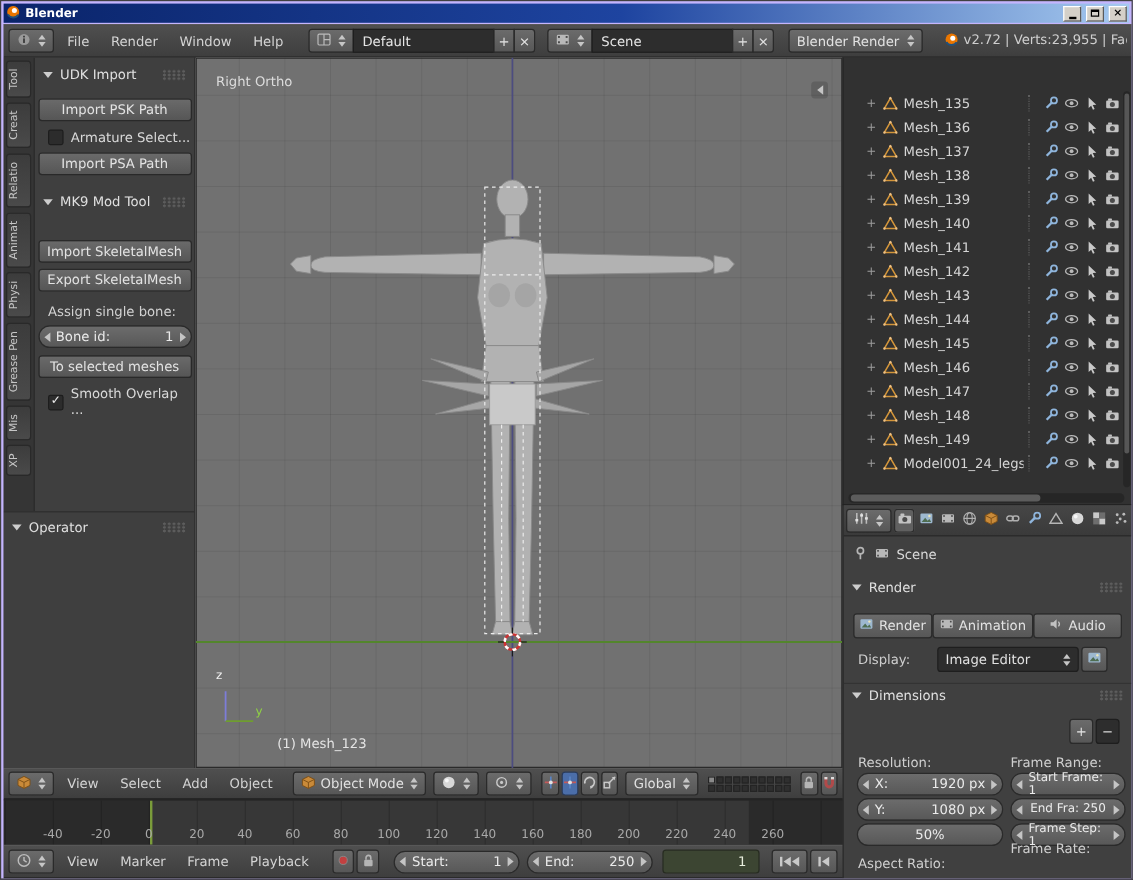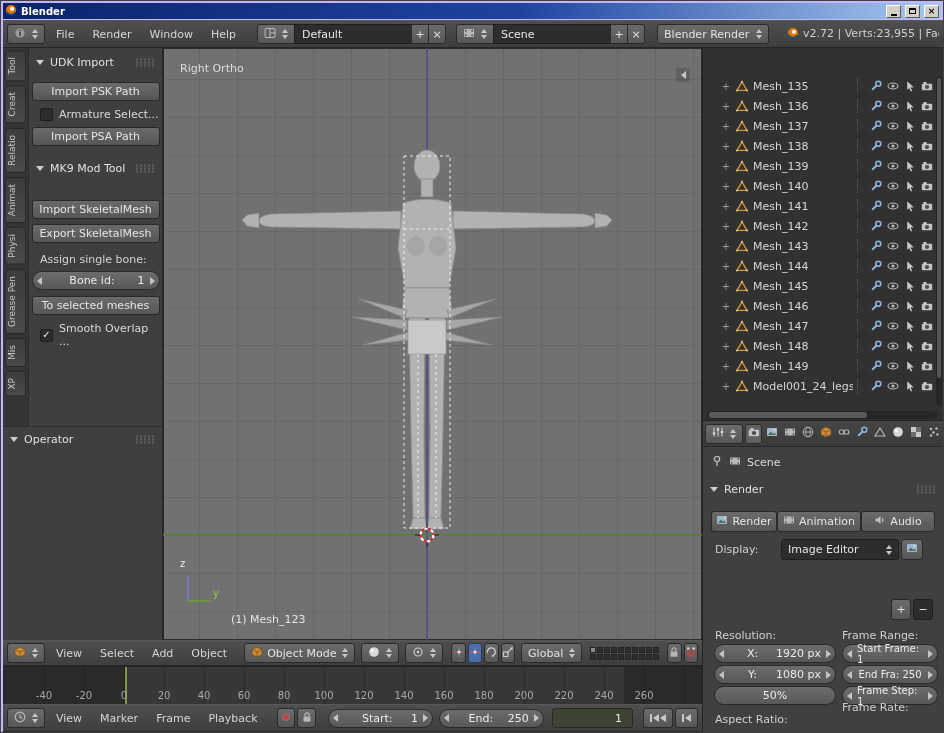--- a/index.html
+++ b/index.html
@@ -27,21 +27,21 @@
 .ud i{display:block;width:0;height:0;border-left:3px solid transparent;border-right:3px solid transparent}
 .ud .up{border-bottom:4px solid #c6c6c6}
 .ud .dn{border-top:4px solid #c6c6c6}
 .tri-dn{display:inline-block;width:0;height:0;border-left:4px solid transparent;border-right:4px solid transparent;border-top:5px solid #cdcdcd}
 .arrL{display:inline-block;width:0;height:0;border-top:4px solid transparent;border-bottom:4px solid transparent;border-right:5px solid #c5c5c5}
 .arrR{display:inline-block;width:0;height:0;border-top:4px solid transparent;border-bottom:4px solid transparent;border-left:5px solid #c5c5c5}
 .grip{width:20px;height:9px;margin-left:auto;background-image:radial-gradient(circle,#606060 1px,transparent 1.3px);background-size:4px 3px;opacity:.9}
 .stepper{position:relative;display:flex;align-items:center;height:19px;background:linear-gradient(#6c6c6c,#585858);border:1px solid #2a2a2a;border-radius:10px;padding:0 14px;color:#ebebeb}
 .stepper .arrL{position:absolute;left:4px;top:50%;margin-top:-4px}
 .stepper .arrR{position:absolute;right:4px;top:50%;margin-top:-4px}
-.stepper .lab{flex:1;text-align:center}
+.stepper .lab{flex:1;text-align:left}
 .stepper .val{text-align:right}
 .stepper.center{justify-content:center}
 .cb{width:13px;height:13px;background:#2c2c2c;border:1px solid #1d1d1d;border-radius:2px;display:inline-flex;align-items:center;justify-content:center;color:#ececec;font-size:10px;line-height:1}
 
 .topbar{left:0;top:0;width:940px;height:28px}
 .stats{margin-left:auto;color:#cfcfcf;white-space:nowrap;overflow:hidden;max-width:152px}
 
 .toolshelf{left:0;top:28px;width:160px;height:592px;background:#3f3f3f;border-right:1px solid #252525}
 .ts-tabs{position:absolute;left:0;top:0;width:26px;height:378px;background:#353535;border-right:1px solid #2b2b2b;display:flex;flex-direction:column;overflow:hidden}
 .ts-tab{writing-mode:vertical-rl;transform:rotate(180deg);font-size:9px;color:#c6c6c6;background:linear-gradient(#4a4a4a,#3c3c3c);border:1px solid #292929;border-radius:3px;padding:6px 1px;margin:2px;text-align:center;white-space:nowrap;overflow:hidden}
@@ -1043,20 +1043,25 @@
             <i class="dn"></i>
           </span>
       </span>
       <span class="btn pbtn" style="left:198px;top:118px;width:22px">
         <span><svg width="12" height="12" viewBox="0 0 12 12">
               <rect x="1" y="2" width="10" height="8" rx="1" fill="#9db8cf"></rect>
               <path d="M2 9 L5 5.5 L7 8 L8.5 6.5 L10 9 Z" fill="#4f6e52"></path>
               <circle cx="8.5" cy="4" r="1" fill="#ece5b8"></circle>
             </svg></span>
       </span>
+      <div class="phead" style="top:148px;border-top:1px solid #333">
+        <i class="tri-dn"></i>
+        <span>Dimensions</span>
+        <span class="grip"></span>
+      </div>
       <span class="btn pbtn" style="left:188px;top:178px;width:20px">+</span>
       <span class="btn dark pbtn" style="left:210px;top:178px;width:20px">−</span>
       <span class="plabel" style="left:12px;top:208px">Resolution:</span>
       <span class="plabel" style="left:139px;top:208px">Frame Range:</span>
       <div class="stepper" style="position:absolute;left:11px;top:223px;width:122px">
         <i class="arrL"></i>
           <span class="lab">X:</span>
           <span class="val">1920 px</span>
           <i class="arrR"></i>
       </div>

